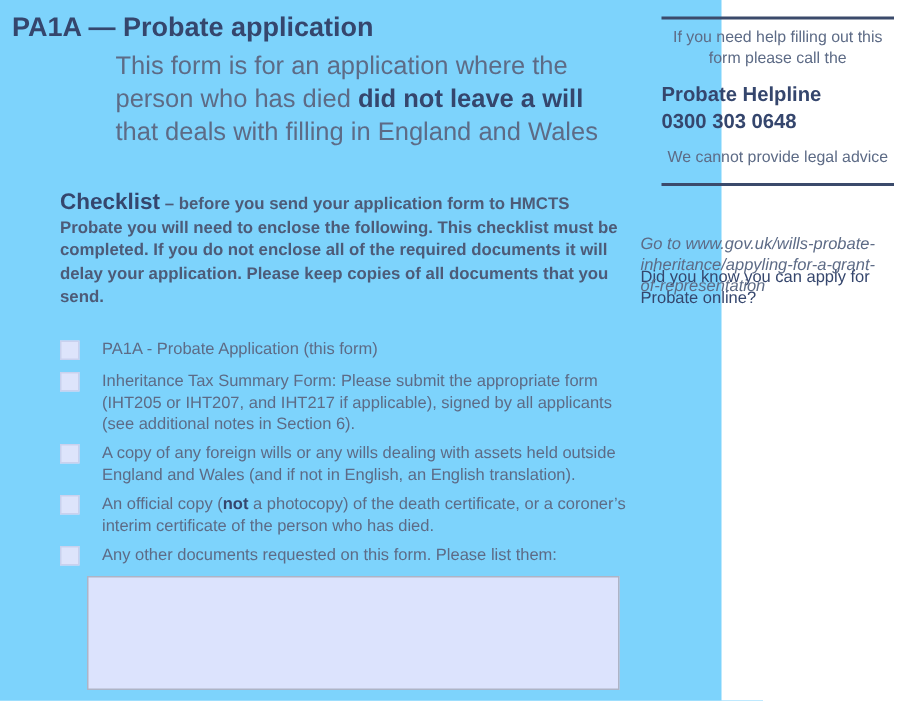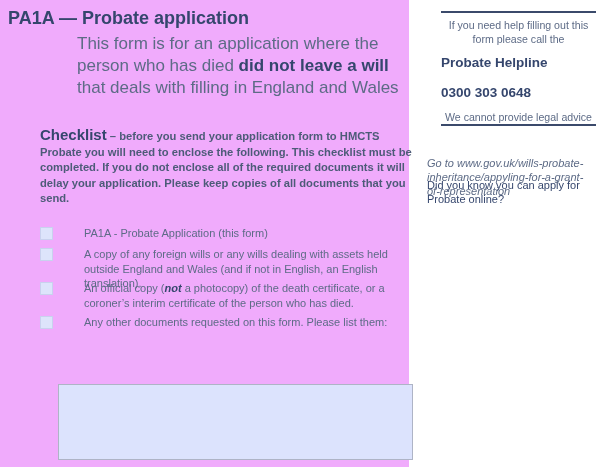--- a/index.html
+++ b/index.html
@@ -3,73 +3,77 @@
   <meta charset="utf-8">
   <style>
     html, body { margin: 0; padding: 0; }
     body {
       width: 600px; height: 467px; position: relative; overflow: hidden;
       background: #ffffff;
       font-family: "Liberation Sans", sans-serif;
       color: #3b4a6b;
     }
     .panel {
-      position: absolute; left: 0; top: 0; width: 409px; height: 467px;
-      background: #f0abfc;
+      position: absolute; left: 0; top: 0; width: 481px; height: 467px;
+      background: #7dd3fc;
     }
     .title {
       position: absolute; left: 8px; top: 8px;
       font-size: 18px; font-weight: bold; color: #35466d; white-space: nowrap;
     }
     .intro {
       position: absolute; left: 77px; top: 33px; width: 340px;
       font-size: 17px; line-height: 22px; color: #5d6b86;
     }
     .intro b { color: #35466d; }
     .checklist-intro {
       position: absolute; left: 40px; top: 127px; width: 375px;
       font-size: 11.2px; line-height: 15.5px; font-weight: bold; color: #4d5b78;
     }
     .checklist-intro .hd { font-size: 15px; color: #35466d; text-align: right; }
     .items { position: absolute; left: 40px; top: 226px; width: 378px; }
-    .item { position: relative; padding-left: 44px; font-size: 11px; line-height: 14.5px; color: #5d6b86; }
+    .item { position: relative; padding-left: 28px; font-size: 11px; line-height: 14.5px; color: #5d6b86; }
     .item .cb {
       position: absolute; left: 0; top: 1px; width: 11px; height: 11px;
       background: #dde4fb; border: 1px solid #c9d1ee; cursor: pointer;
     }
-    .item b { color: #35466d; font-style: italic; }
+    .item b { color: #35466d; }
     .item.i0 { height: 21px; }
     .item.i1 { height: 48px; }
     .item.i2 { height: 34px; }
     .item.i3 { height: 34px; }
     .textarea {
       position: absolute; left: 58px; top: 384px; width: 353px; height: 74px;
       background: #dce3fd; border: 1px solid #aeb4c6; margin: 0; padding: 0; resize: none;
     }
     .side { position: absolute; left: 441px; top: 11px; width: 155px; }
     .rule { height: 2px; background: #3b4a6b; }
     .help-text { text-align: center; font-size: 10.6px; line-height: 14px; color: #5d6b86; margin-top: 5px; }
     .helpline { text-align: left; font-size: 13.5px; line-height: 18px; font-weight: bold; color: #35466d; margin-top: 8px; }
-    .legal { text-align: center; font-size: 10.6px; line-height: 14px; color: #5d6b86; margin-top: 8px; padding-bottom: 0; }
+    .legal { text-align: center; font-size: 10.6px; line-height: 14px; color: #5d6b86; margin-top: 8px; padding-bottom: 10px; }
     .online-hd { position: absolute; left: 427px; top: 134px; width: 165px; font-size: 11px; line-height: 14px; font-weight: normal; color: #35466d; margin-top: 44px; }
     .online-body { position: absolute; left: 427px; top: 156px; width: 165px; font-size: 11px; line-height: 14px; color: #5d6b86; font-style: italic; }
   </style>
 </head>
 <body>
 
 <div class="panel">
   <div class="title">PA1A — Probate application</div>
   <div class="intro"><span>This form is for an application where the person who has died </span><b>did not leave a will</b><span> that deals with filling in England and Wales</span></div>
 
   <div class="checklist-intro"><span class="hd">Checklist</span><span> – before you send your application form to HMCTS Probate you will need to enclose the following. This checklist must be completed. If you do not enclose all of the required documents it will delay your application. Please keep copies of all documents that you send.</span></div>
 
   <div class="items">
     <div class="item i0">
       <span class="cb"></span>
       <span>PA1A - Probate Application (this form)</span>
+    </div>
+    <div class="item i1">
+      <span class="cb"></span>
+      <span>Inheritance Tax Summary Form: Please submit the appropriate form (IHT205 or IHT207, and IHT217 if applicable), signed by all applicants (see additional notes in Section 6).</span>
     </div>
     <div class="item i2">
       <span class="cb"></span>
       <span>A copy of any foreign wills or any wills dealing with assets held outside England and Wales (and if not in English, an English translation).</span>
     </div>
     <div class="item i3">
       <span class="cb"></span>
       <span>An official copy (</span><b>not</b><span> a photocopy) of the death certificate, or a coroner’s interim certificate of the person who has died.</span>
     </div>
     <div class="item i4">
@@ -78,19 +82,19 @@
     </div>
   </div>
 
   <textarea class="textarea" style=""></textarea>
 </div>
 
 <div class="side">
   <div class="rule"></div>
   <div class="help-text">If you need help filling out this form please call the</div>
   <div class="helpline">Probate Helpline</div>
-  <div class="helpline" style="margin-top:12px">0300 303 0648</div>
+  <div class="helpline" style="margin-top:0">0300 303 0648</div>
   <div class="legal">We cannot provide legal advice</div>
   <div class="rule"></div>
 </div>
 
 <div class="online-hd">Did you know you can apply for Probate online?</div>
 <div class="online-body">Go to www.gov.uk/wills-probate-inheritance/appyling-for-a-grant-of-representation</div>
 
 </body></html>

